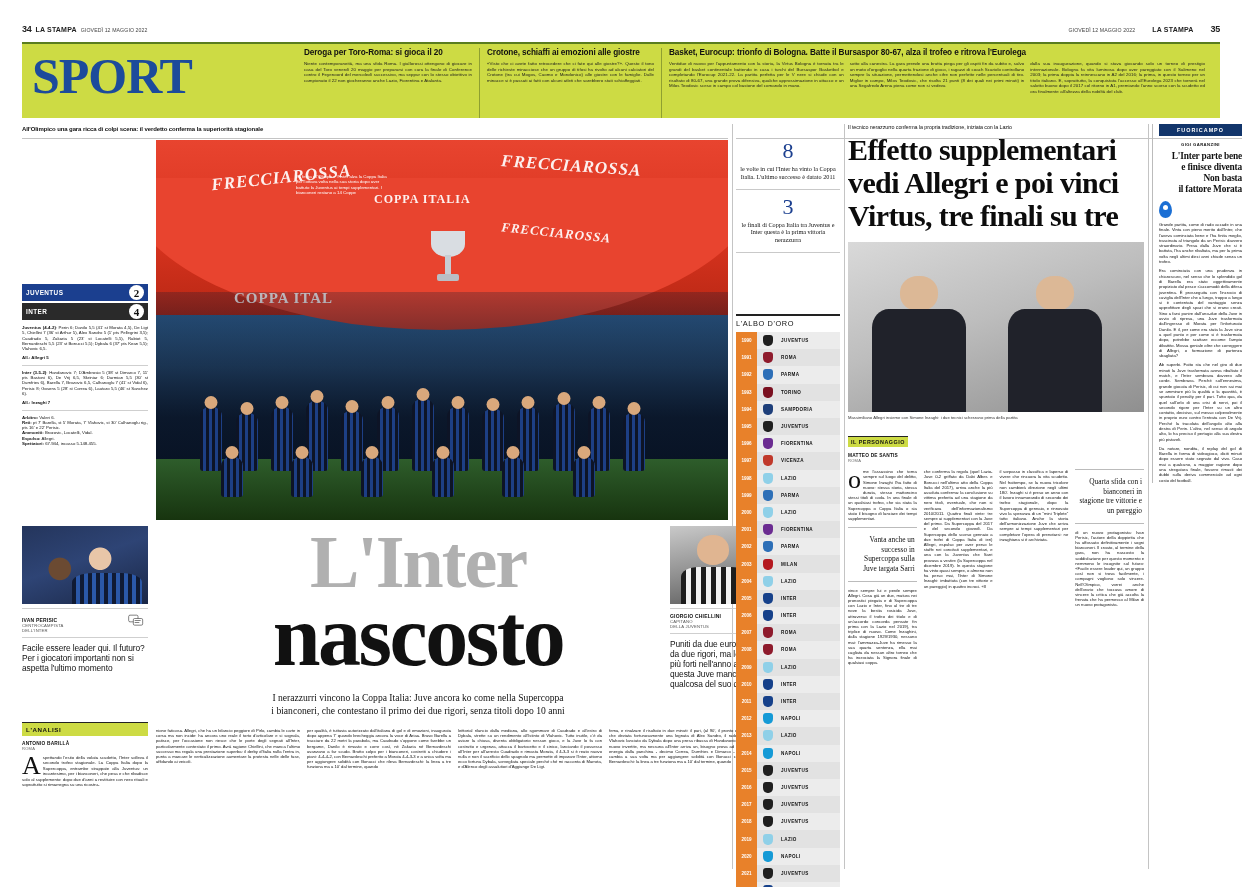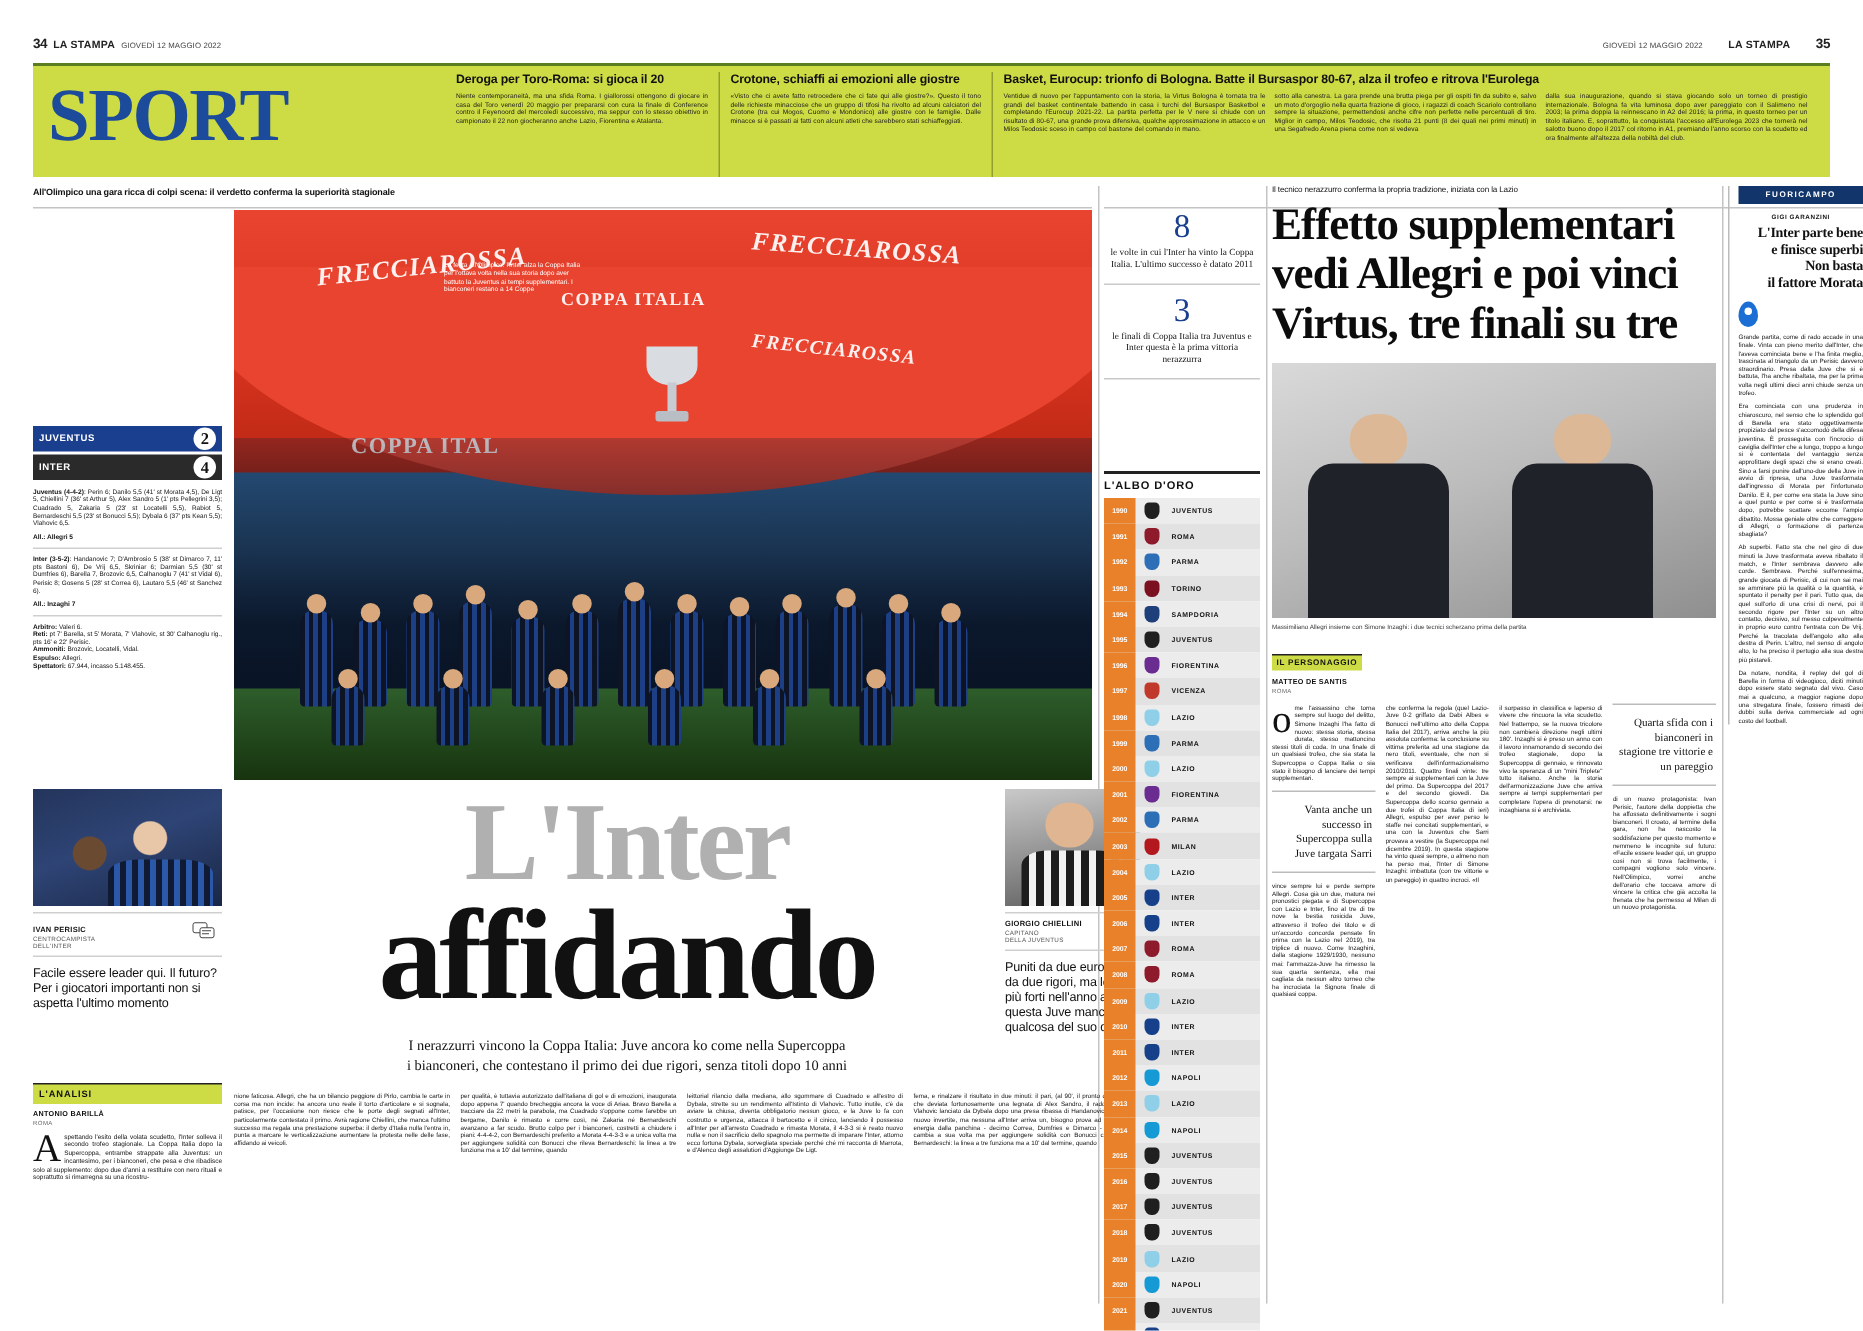--- a/index.html
+++ b/index.html
@@ -168,21 +168,21 @@
 
   
   .numbers-col { position:absolute; left:714px; top:10px; width:104px; }
   .num-item { text-align:center; padding:6px 2px 8px; border-bottom:1px solid #c9c9c9; }
   .num-big { font-family:"Liberation Serif",serif; font-size:22px; line-height:22px; color:#1b3f8f; }
   .num-cap { font-family:"Liberation Serif",serif; font-size:6.2px; line-height:7.8px; color:#111; margin-top:3px; }
 
   
   .albo { position:absolute; left:714px; top:190px; width:104px; }
   .albo-tag { border-top:2px solid #222; font-size:4.6px; font-weight:bold; letter-spacing:0.3px; padding-top:1px; }
-  .albo-title { font-size:7.4px; font-weight:bold; letter-spacing:0.6px; margin:2px 0 4px; }
+  .albo-title { font-size:7.4px; font-weight:normal; letter-spacing:0.6px; margin:2px 0 4px; }
   .albo-rows { position:relative; }
   .albo-row { display:flex; align-items:center; height:17.2px; background:#ececec; }
   .albo-row:nth-child(even) { background:#e2e2e2; }
   .albo-year {
     width:21px; background:#e8812a; color:#fff; font-size:4.6px; font-weight:bold;
     height:17.2px; display:flex; align-items:center; justify-content:center; letter-spacing:-0.1px;
   }
   .albo-crest { width:21px; display:flex; align-items:center; justify-content:center; }
   .crest { width:10px; height:11px; border-radius:3px 3px 45% 45%; display:block; }
   .albo-name { font-size:4.6px; font-weight:bold; letter-spacing:0.4px; color:#111; padding-left:3px; }
@@ -379,21 +379,21 @@
       <div class="pm-cup">
         <div class="bowl"></div>
           <div class="stem"></div>
           <div class="base"></div>
       </div>
       <div class="photo-cap">La festa all'Olimpico: l'Inter alza la Coppa Italia per l'ottava volta nella sua storia dopo aver battuto la Juventus ai tempi supplementari. I bianconeri restano a 14 Coppe</div>
     </div>
 
     <div class="headline-zone">
       <div class="h-inter">L'Inter</div>
-      <div class="h-radd">affidando</div>
+      <div class="h-radd">nascosto</div>
       <div class="h-sub">
         <div>I nerazzurri vincono la Coppa Italia: Juve ancora ko come nella Supercoppa</div>
         <div>i bianconeri, che contestano il primo dei due rigori, senza titoli dopo 10 anni</div>
       </div>
     </div>
 
     <div class="chiellini">
       <div class="ch-photo">
         <div class="ch-bg"></div>
         <div class="ch-head"></div>
@@ -714,21 +714,21 @@
           <div>di un nuovo protagonista: Ivan Perisic, l'autore della doppietta che ha affossato definitivamente i sogni bianconeri. Il croato, al termine della gara, non ha nascosto la soddisfazione per questo momento e nemmeno le incognite sul futuro: «Facile essere leader qui, un gruppo così non si trova facilmente, i compagni vogliono solo vincere. Nell'Olimpico, vorrei anche dell'orario che toccava amore di vincere la critica che già accolta la frenata che ha permesso al Milan di un nuovo protagonista.</div>
         </div>
       </div>
     </div>
 
     <div class="col-r2">
       <div class="fc-tag">FUORICAMPO</div>
       <div class="fc-author">GIGI GARANZINI</div>
       <div class="fc-head">
         <div>L'Inter parte bene</div>
-        <div>e finisce superbi</div>
+        <div>e finisce diventa</div>
         <div>Non basta</div>
         <div>il fattore Morata</div>
       </div>
       <div class="fc-pin"></div>
       <div class="fc-body">Grande partita, come di rado accade in una finale. Vinta con pieno merito dall'Inter, che l'aveva cominciata bene e l'ha finita meglio, trascinata al triangolo da un Perisic davvero straordinario. Presa dalla Juve che si è battuta, l'ha anche ribaltata, ma per la prima volta negli ultimi dieci anni chiude senza un trofeo.</div>
       <div class="fc-body">Era cominciata con una prudenza in chiaroscuro, nel senso che lo splendido gol di Barella era stato oggettivamente propiziato dal pesce s'accomodò della difesa juventina. È prosseguita con l'incrocio di caviglia dell'Inter che a lungo, troppo a lungo si è contentata del vantaggio senza approfittare degli spazi che si erano creati. Sino a farsi punire dall'uno-due della Juve in avvio di ripresa, una Juve trasformata dall'ingresso di Morata per l'infortunato Danilo. E il, per come era stata la Juve sino a quel punto e per come si è trasformata dopo, potrebbe scattare eccome l'ampio dibattito. Mossa geniale oltre che correggere di Allegri, o formazione di partenza sbagliata?</div>
       <div class="fc-body">Ab superbi. Fatto sta che nel giro di due minuti la Juve trasformata aveva ribaltato il match, e l'Inter sembrava davvero alle corde. Sembrava. Perché sull'ennesima, grande giocata di Perisic, di cui non sai mai se ammirare più la qualità o la quantità, è spuntato il penalty per il pari. Tutto qua, da quel sull'orlo di una crisi di nervi, poi il secondo rigore per l'Inter su un altro contatto, decisivo, sul messo colpevolmente in proprio euro contro l'entrata con De Vrij. Perché la tracolata dell'angolo alto alla destra di Perin. L'altro, nel senso di angolo alto, lo ha preciso il pertugio alla sua destra più pistareli.</div>
       <div class="fc-body">Da notare, nondita, il replay del gol di Barella in forma di videogioco, diciti minuti dopo essere stato segnato dal vivo. Caso mai a qualcuno, a maggior ragione dopo una stregatura finale, fossero rimasti dei dubbi sulla deriva commerciale ad ogni costo del football.</div>
     </div>
 

